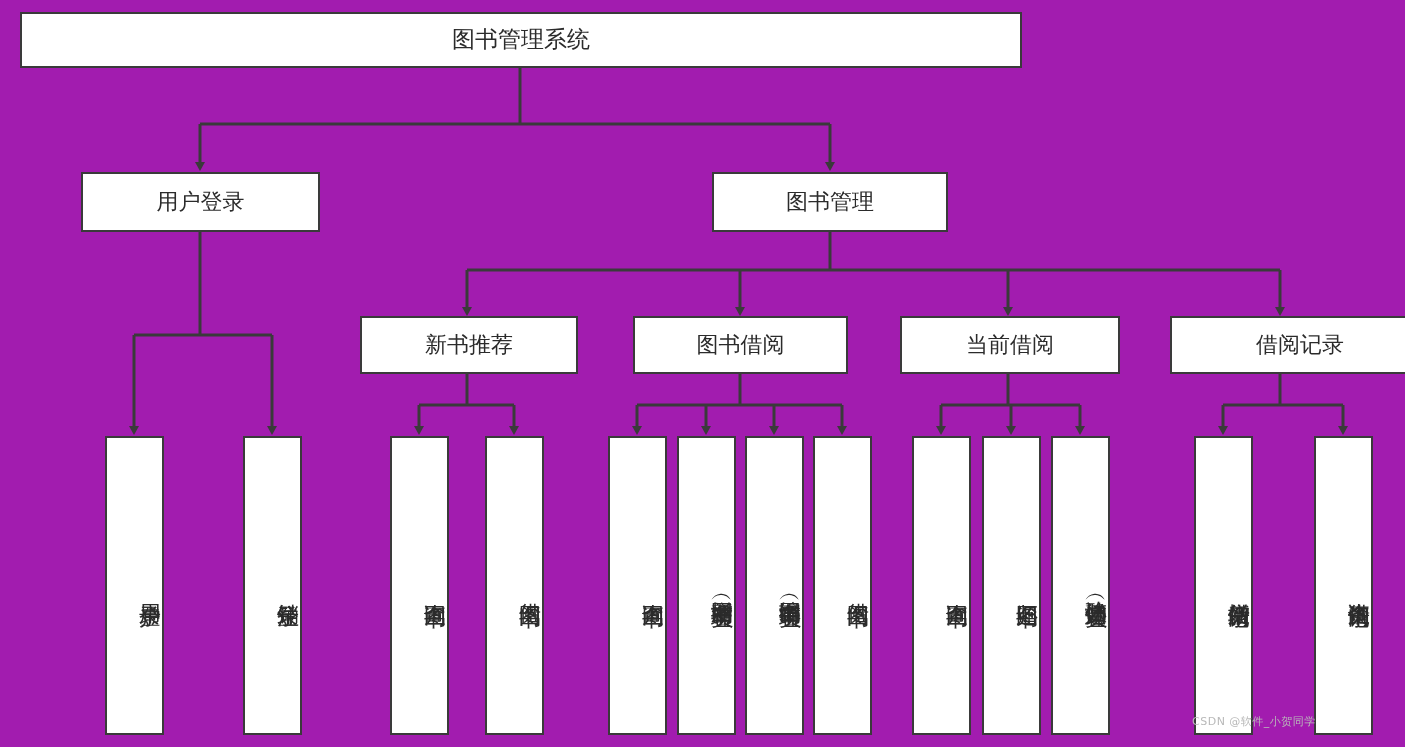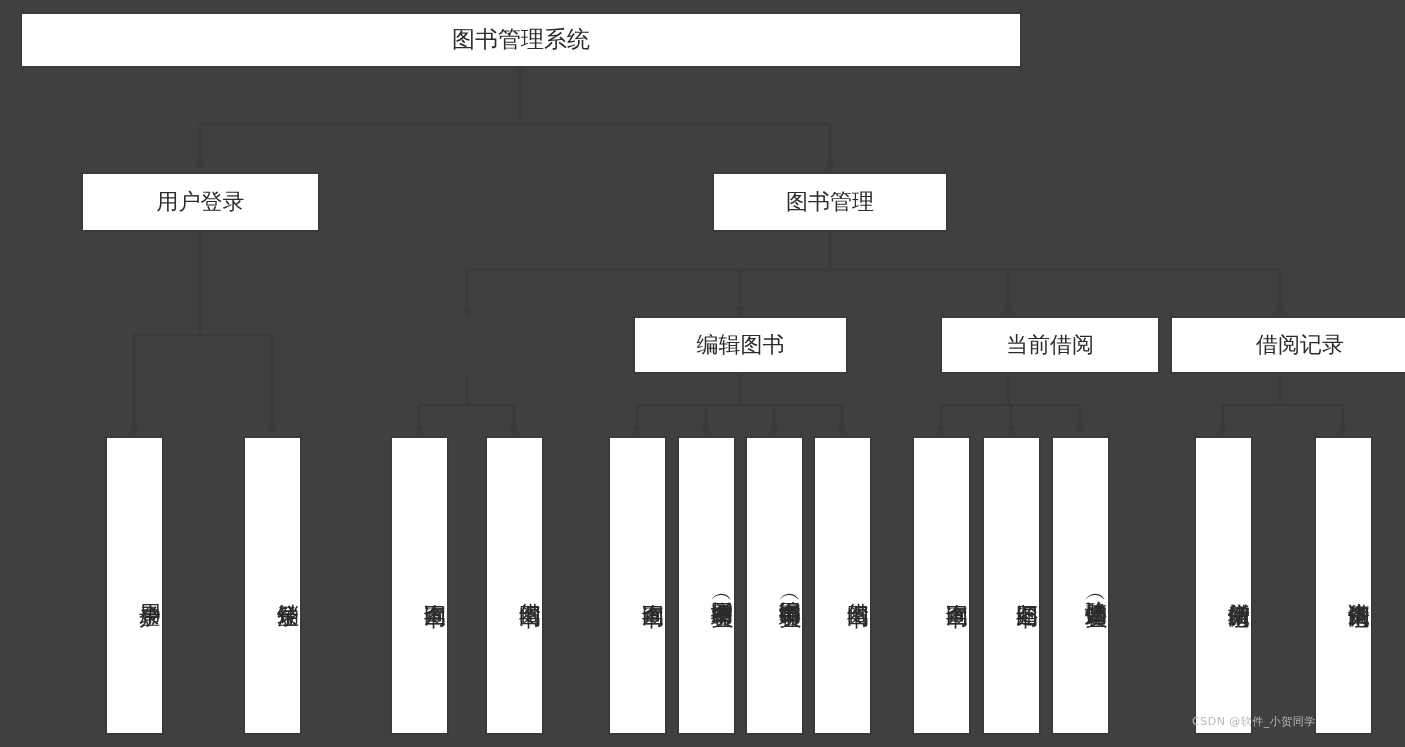--- a/index.html
+++ b/index.html
@@ -8,21 +8,21 @@
     padding: 0;
     background: #ffffff;
   }
   body {
     font-family: "DejaVu Sans", "Liberation Sans", sans-serif;
   }
   #diagram-root {
     position: relative;
     width: 1405px;
     height: 747px;
-    background: #404040;
+    background: #a21caf;
     overflow: hidden;
   }
   #edge-layer {
     position: absolute;
     left: 0;
     top: 0;
     width: 1405px;
     height: 747px;
     pointer-events: none;
   }
@@ -119,22 +119,23 @@
       <path d="M1223,405 L1223,427" marker-end="url(#arrow)"></path>
       <path d="M1343,405 L1343,427" marker-end="url(#arrow)"></path>
     </g>
   </svg>
 
   <div class="node node-root" style="left:20px; top:12px; width:1002px; height:56px;">图书管理系统</div>
 
   <div class="node node-l2" style="left:81px; top:172px; width:239px; height:60px;">用户登录</div>
   <div class="node node-l2" style="left:712px; top:172px; width:236px; height:60px;">图书管理</div>
 
-  <div class="node node-l3" style="left:633px; top:316px; width:215px; height:58px;">编辑图书</div>
-  <div class="node node-l3" style="left:900px; top:316px; width:220px; height:58px;margin-left:40px;">当前借阅</div>
+  <div class="node node-l3" style="left:360px; top:316px; width:218px; height:58px;">新书推荐</div>
+  <div class="node node-l3" style="left:633px; top:316px; width:215px; height:58px;">图书借阅</div>
+  <div class="node node-l3" style="left:900px; top:316px; width:220px; height:58px;">当前借阅</div>
   <div class="node node-l3" style="left:1170px; top:316px; width:260px; height:58px;">借阅记录</div>
 
   <div class="node node-leaf" style="left:105px; top:436px; width:59px; height:299px;">用户登录</div>
   <div class="node node-leaf" style="left:243px; top:436px; width:59px; height:299px;">注销登录</div>
 
   <div class="node node-leaf" style="left:390px; top:436px; width:59px; height:299px;">查询图书</div>
   <div class="node node-leaf" style="left:485px; top:436px; width:59px; height:299px;">借阅图书</div>
 
   <div class="node node-leaf" style="left:608px; top:436px; width:59px; height:299px;">查询图书</div>
   <div class="node node-leaf" style="left:677px; top:436px; width:59px; height:299px;">新增图书（管理员）</div>

